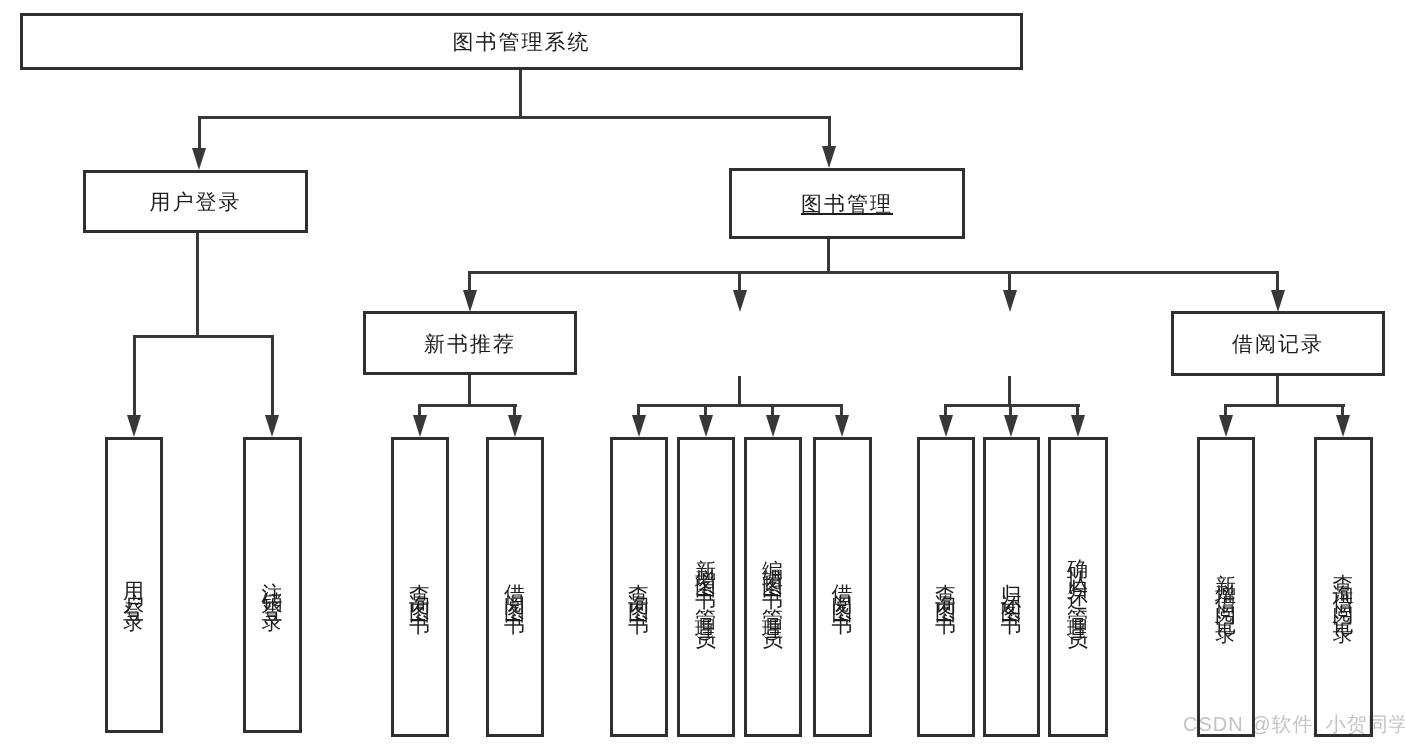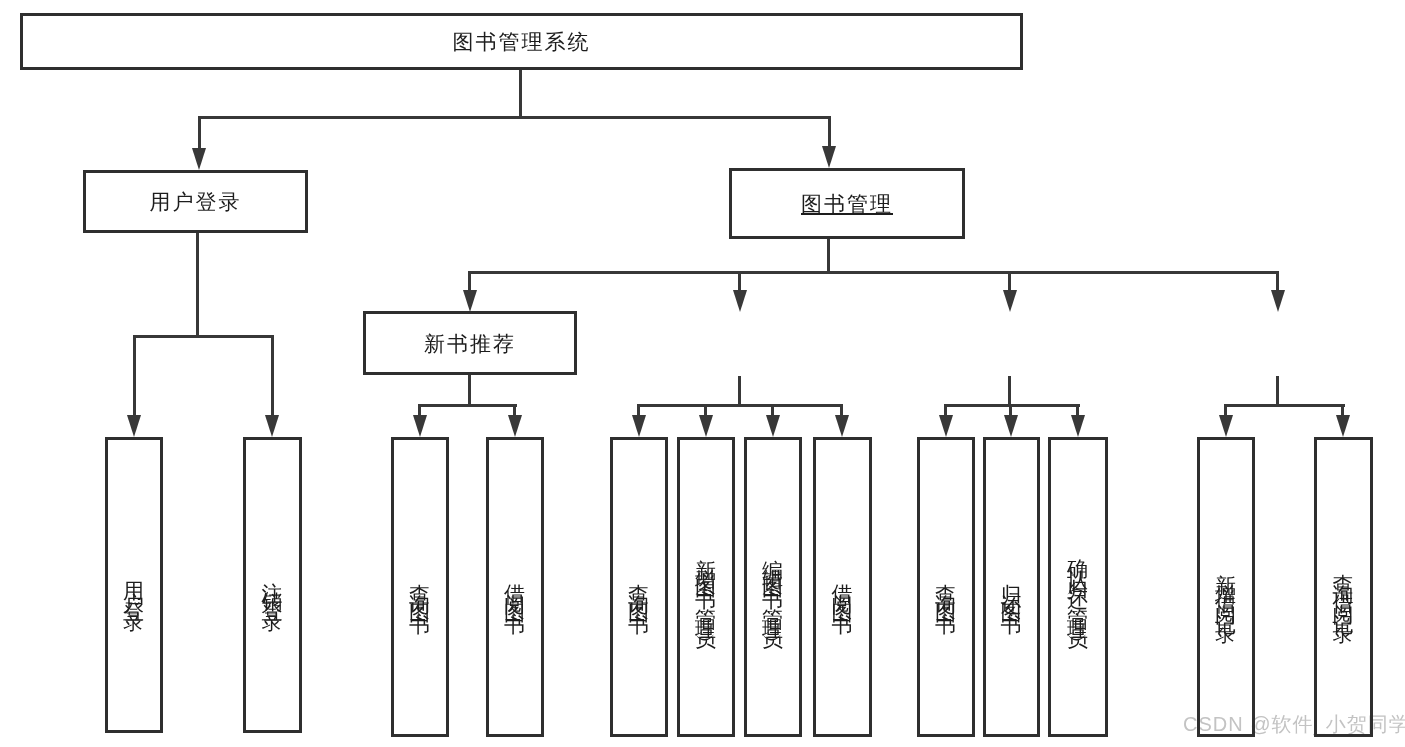--- a/index.html
+++ b/index.html
@@ -101,20 +101,23 @@
   <div class="vline" style="left:738px; top:271px; height:21px;"></div>
   <div class="arrow" style="left:733px; top:290px;"></div>
   <div class="vline" style="left:1008px; top:271px; height:21px;"></div>
   <div class="arrow" style="left:1003px; top:290px;"></div>
   <div class="vline" style="left:1276px; top:271px; height:21px;"></div>
   <div class="arrow" style="left:1271px; top:290px;"></div>
 
   <div class="box" style="left:363px; top:311px; width:214px; height:64px;">
     <span>新书推荐</span>
   </div>
+  <div class="box" style="left:1171px; top:311px; width:214px; height:65px;">
+    <span>借阅记录</span>
+  </div>
 
   <div class="vline" style="left:468px; top:375px; height:31px;"></div>
   <div class="hline" style="left:418px; top:404px; width:99px;"></div>
   <div class="vline" style="left:418px; top:404px; height:13px;"></div>
   <div class="arrow" style="left:413px; top:415px;"></div>
   <div class="vline" style="left:513px; top:404px; height:13px;"></div>
   <div class="arrow" style="left:508px; top:415px;"></div>
 
   <div class="vline" style="left:738px; top:376px; height:30px;"></div>
   <div class="hline" style="left:637px; top:404px; width:206px;"></div>

